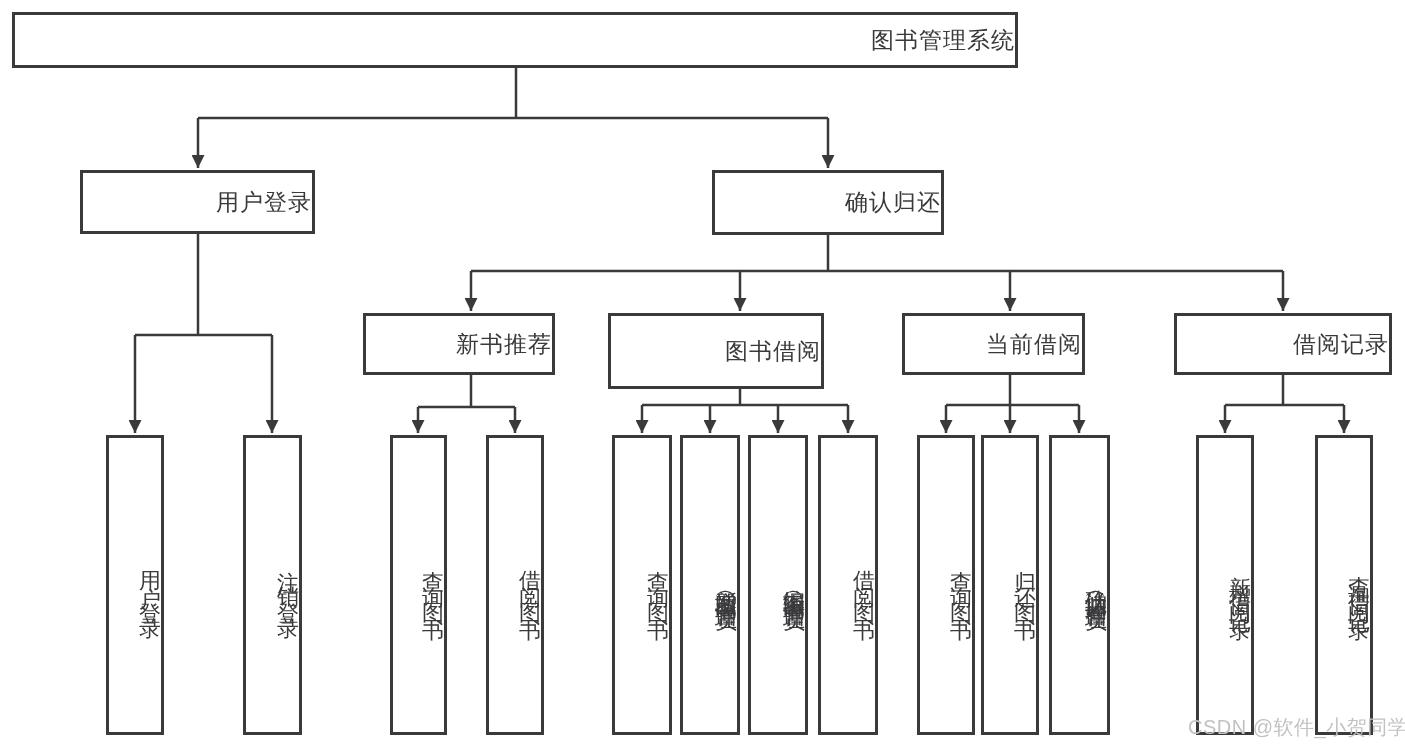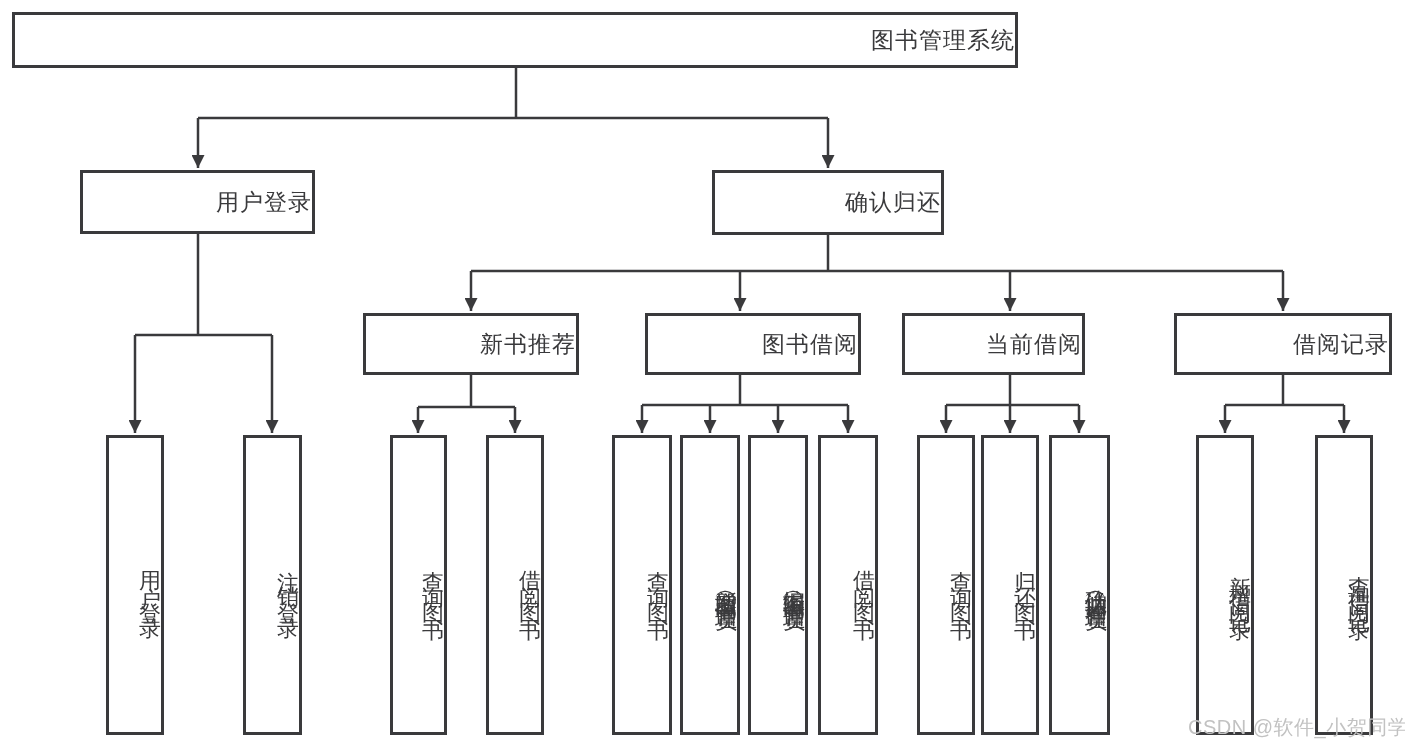--- a/index.html
+++ b/index.html
@@ -103,24 +103,24 @@
     <span class="lbl">图书管理系统</span>
   </div>
 
   <div class="node h" style="left:80px;top:170px;width:235px;height:64px">
     <span class="lbl">用户登录</span>
   </div>
   <div class="node h" style="left:712px;top:170px;width:232px;height:65px">
     <span class="lbl">确认归还</span>
   </div>
 
-  <div class="node h" style="left:363px;top:313px;width:216px;height:62px">
+  <div class="node h" style="left:363px;top:313px;width:192px;height:62px">
     <span class="lbl">新书推荐</span>
   </div>
-  <div class="node h" style="left:645px;top:313px;width:216px;height:62px">
+  <div class="node h" style="left:608px;top:313px;width:216px;height:76px">
     <span class="lbl">图书借阅</span>
   </div>
   <div class="node h" style="left:902px;top:313px;width:183px;height:62px">
     <span class="lbl">当前借阅</span>
   </div>
   <div class="node h" style="left:1174px;top:313px;width:218px;height:62px">
     <span class="lbl">借阅记录</span>
   </div>
 
   <div class="node v" style="left:106px;top:435px;width:58px;height:300px">

